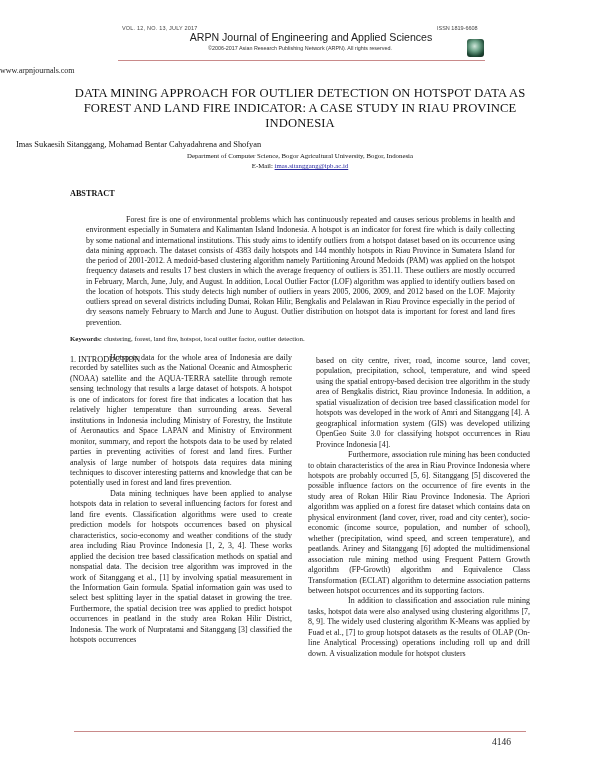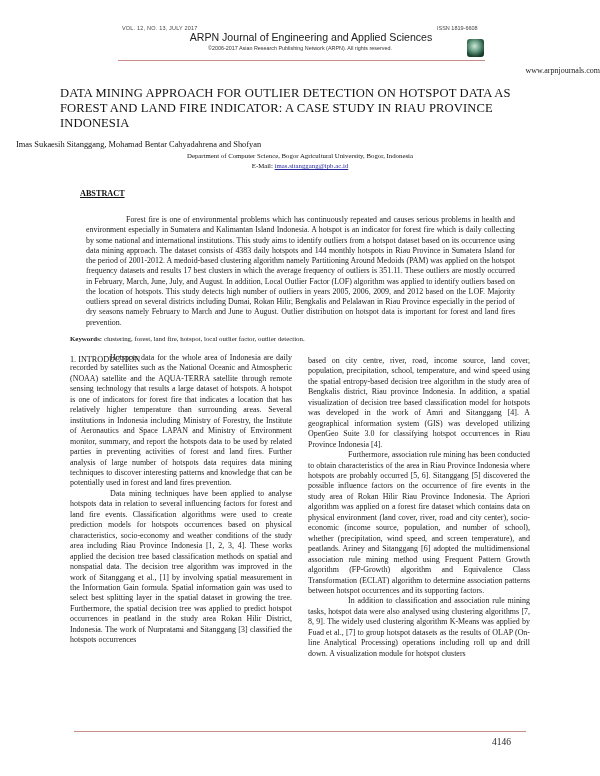--- a/index.html
+++ b/index.html
@@ -3,37 +3,37 @@
 <meta charset="utf-8">
 <style>
   html, body { margin:0; padding:0; background:#ffffff; }
   body { width:600px; height:776px; position:relative; overflow:hidden; font-family:"Liberation Serif", serif; color:#1a1a1a; }
   .hdr-vol { position:absolute; left:122px; top:25px; font-family:"Liberation Sans", sans-serif; font-size:5.5px; color:#444; letter-spacing:0.2px; }
   .hdr-issn { position:absolute; left:437px; top:25px; font-family:"Liberation Sans", sans-serif; font-size:5.5px; color:#444; }
   .hdr-journal { position:absolute; left:0; width:566px; top:31px; text-align:center; font-family:"Liberation Sans", sans-serif; font-size:10.6px; color:#222;margin-left:28px; }
   .hdr-copy { position:absolute; left:0; width:600px; top:45px; text-align:center; font-family:"Liberation Sans", sans-serif; font-size:5.4px; color:#333; }
   .logo { position:absolute; left:467px; top:39px; width:17px; height:18px; border-radius:3px; background:radial-gradient(circle at 45% 40%, #cfe6da 0%, #6fa48a 35%, #1f4a36 70%, #0d1f17 100%); }
   .hdr-rule { position:absolute; left:118px; top:60px; width:367px; height:1px; background:#c98a8a; }
-  .hdr-url { position:absolute; left:0; width:600px; top:66px; text-align:right; font-size:8px; color:#222; }
-  .title { position:absolute; left:60px; width:480px; top:86px; font-size:12.6px; line-height:15px; letter-spacing:0.1px; color:#111; }
+  .hdr-url { position:absolute; left:0; width:484px; top:66px; text-align:left; font-size:8px; color:#222; }
+  .title { position:absolute; left:60px; width:480px; top:86px; text-align:center; font-size:12.6px; line-height:15px; letter-spacing:0.1px; color:#111; }
   .authors { position:absolute; left:16px; width:524px; top:140px; font-size:8.4px; color:#111; }
   .dept { position:absolute; left:0; width:600px; top:152px; text-align:center; font-size:6.8px; color:#111; }
   .email { position:absolute; left:0; width:600px; top:162px; text-align:center; font-size:6.8px; color:#111; }
   .email a { color:#2a2aa0; text-decoration:underline; }
-  .abs-h { position:absolute; left:80px; top:189px; font-size:8.2px; font-weight:bold; color:#111;text-decoration:underline; }
+  .abs-h { position:absolute; left:70px; top:189px; font-size:8.2px; font-weight:bold; color:#111; }
   .abstract { position:absolute; left:70px; width:461px; top:199px; font-size:7.9px; line-height:10.25px; text-align:justify; color:#1a1a1a; }
   .abstract p { margin:16px; text-indent:40px; }
   .keywords { position:absolute; left:70px; width:461px; top:335px; font-size:6.9px; color:#1a1a1a; }
   .keywords b { font-weight:bold; }
   .sec-h { position:absolute; left:70px; top:355px; font-size:8.2px; font-weight:normal; color:#111; }
   .col { position:absolute; width:222px; font-size:7.95px; line-height:10.45px; text-align:justify; color:#1a1a1a; }
   .col p { margin:0; text-indent:40px; }
   .col-left { left:70px; top:353px; }
   .col-right { left:308px; top:356px; }
-  .col-right p.cont { text-indent:0; }
+  .col-right p.cont { text-indent:0;margin-left:8px; }
   .foot-rule { position:absolute; left:74px; top:731px; width:452px; height:1px; background:#c98a8a; }
   .page-num { position:absolute; left:486px; top:737px; font-size:9.5px; color:#222;margin-left:6px; }
 </style>
 </head>
 <body>
 
 <div>
   <div class="hdr-vol">VOL. 12, NO. 13, JULY 2017</div>
   <div class="hdr-issn">ISSN 1819-6608</div>
   <div class="hdr-journal">ARPN Journal of Engineering and Applied Sciences</div>

